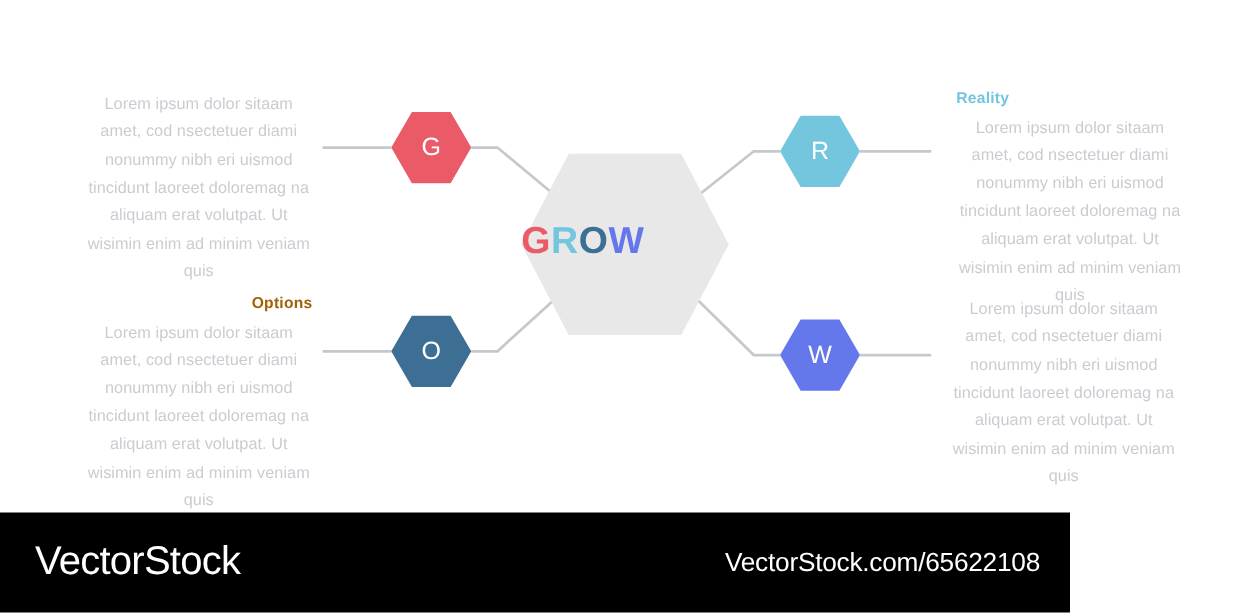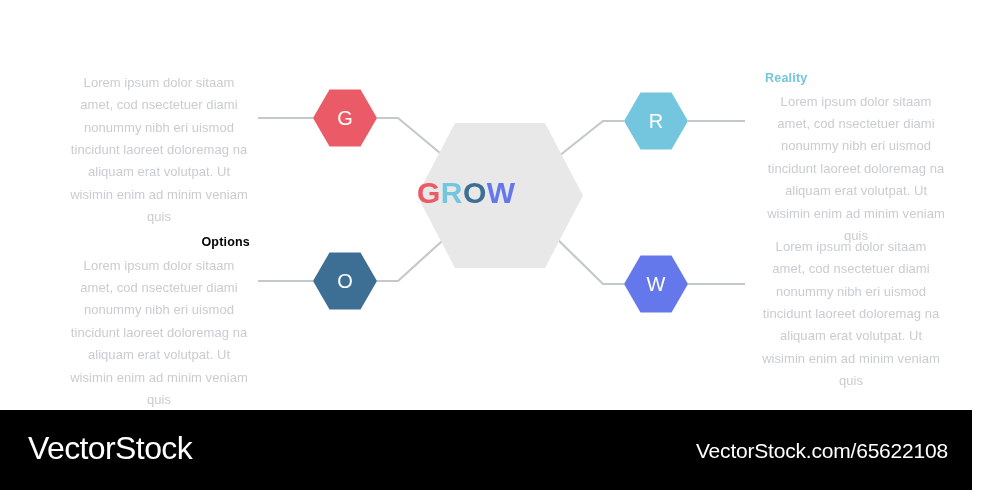--- a/index.html
+++ b/index.html
@@ -83,21 +83,21 @@
     line-height: 1;
     white-space: nowrap;
   }
   #center-word span { display: inline; }
 
   
   #watermark-bar {
     position: absolute;
     left: 0;
     top: 410px;
-    width: 972px;
+    width: 856px;
     height: 80px;
     background: #000000;
   }
   #brand-logo {
     position: absolute;
     left: 28px;
     top: 22px;
     color: #ffffff;
     font-size: 32px;
     font-weight: normal;
@@ -153,21 +153,21 @@
   <div class="text-block left" id="block-goal">
     <div class="block-body">Lorem ipsum dolor sitaam amet, cod nsectetuer diami nonummy  nibh eri uismod tincidunt laoreet doloremag na aliquam erat volutpat. Ut wisimin enim ad minim veniam quis</div>
   </div>
 
   <div class="text-block right" id="block-reality">
     <div class="block-title" style="color: rgb(115, 198, 222);">Reality</div>
     <div class="block-body">Lorem ipsum dolor sitaam amet, cod nsectetuer diami nonummy  nibh eri uismod tincidunt laoreet doloremag na aliquam erat volutpat. Ut wisimin enim ad minim veniam quis</div>
   </div>
 
   <div class="text-block left" id="block-options">
-    <div class="block-title" style="color: #000000; text-align: right;">Options</div>
+    <div class="block-title" style="color: #a16207; text-align: right;">Options</div>
     <div class="block-body">Lorem ipsum dolor sitaam amet, cod nsectetuer diami nonummy  nibh eri uismod tincidunt laoreet doloremag na aliquam erat volutpat. Ut wisimin enim ad minim veniam quis</div>
   </div>
 
   <div class="text-block right" id="block-will">
     <div class="block-body">Lorem ipsum dolor sitaam amet, cod nsectetuer diami nonummy  nibh eri uismod tincidunt laoreet doloremag na aliquam erat volutpat. Ut wisimin enim ad minim veniam quis</div>
   </div>
 
 </div>
 
 <div id="watermark-bar" style="background: rgb(0, 0, 0);">

